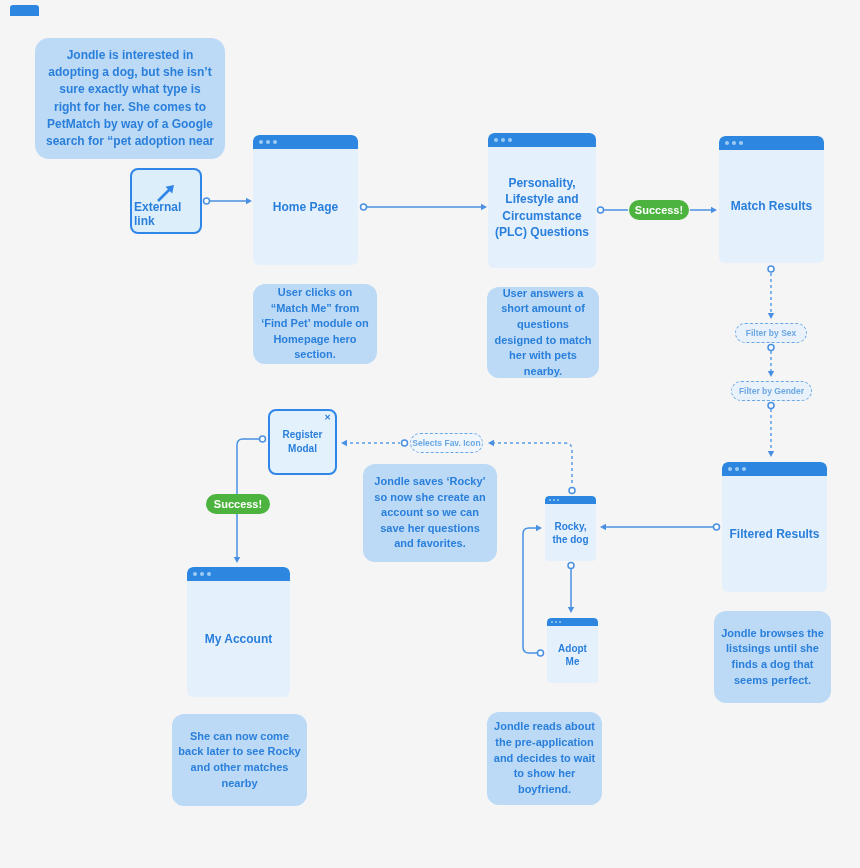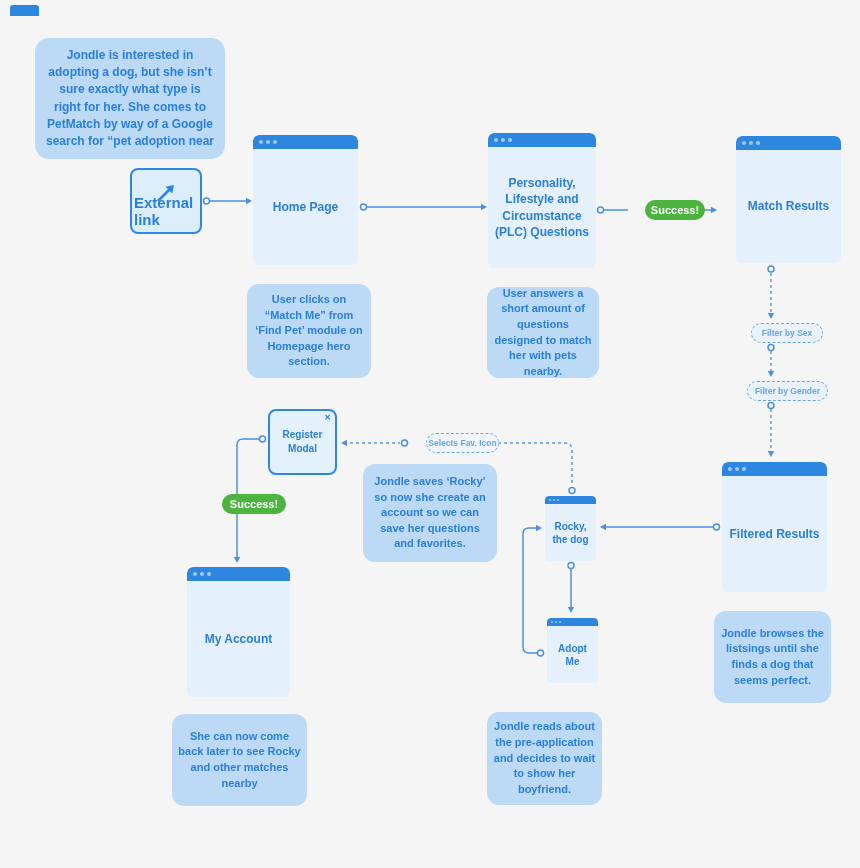--- a/index.html
+++ b/index.html
@@ -28,31 +28,31 @@
         font-size:11px;line-height:1.42;text-align:center;display:flex;align-items:center;
         justify-content:center;padding:8px 6px;overflow:hidden;}
   .note.pointer-top::before{content:"";position:absolute;top:0px;left:50%;margin-left:-8px;
         width:14px;height:14px;background:#bcdaf6;transform:translateY(-6px) rotate(45deg);
         border-radius:2px;}
   .note .txt{position:relative;}
   .note.intro{font-size:12px;border-radius:14px;padding:10px;}
 
   
   .pill{position:absolute;border-radius:11px;display:flex;align-items:center;
-        justify-content:center;text-align:center;margin-left:16px;}
+        justify-content:center;text-align:center;}
   .pill.success{background:#4cb43e;color:#ffffff;font-size:11px;}
   .pill.dashed{background:#e9f2fb;border:1.5px dashed #6ba7e3;color:#6ba7e3;font-size:8.5px;}
   .pill.ghost{background:#f0f6fc;}
 
   
   .ext{position:absolute;border:2px solid #2f86e8;border-radius:8px;background:#ddeefb;
        display:flex;flex-direction:column;align-items:center;justify-content:flex-end;
        padding:4px 2px;}
   .ext .arr{position:absolute;top:8px;left:50%;transform:translateX(-50%);}
-  .ext .lbl{color:#2a7fdb;font-size:15px;}
+  .ext .lbl{color:#2a7fdb;font-size:12px;}
 
   
   .modal{position:absolute;border:2px solid #2f86e8;border-radius:8px;background:#e3f1fd;
          display:flex;align-items:center;justify-content:center;text-align:center;}
   .modal .lbl{color:#2a7fdb;font-size:10px;line-height:1.4;}
   .modal .x{position:absolute;top:2px;right:4px;font-size:8px;color:#2a7fdb;cursor:default;}
 
   
   .stub{position:absolute;left:10px;top:5px;width:29px;height:11px;background:#2d87e0;
         border-radius:3px 3px 0 0;}
@@ -126,42 +126,42 @@
 
   <div class="window" style="left:253px;top:135px;width:105px;height:130px;">
     <div class="titlebar">
       <span class="dot"></span>
       <span class="dot"></span>
       <span class="dot"></span>
     </div>
     <div class="win-label">Home Page</div>
   </div>
 
-  <div class="note pointer-top" style="left:247px;top:284px;width:124px;height:94px;">
+  <div class="note pointer-top" style="left:253px;top:284px;width:124px;height:80px;">
     <span class="txt">User clicks on “Match Me” from ‘Find Pet’ module on Homepage hero section.</span>
   </div>
 
   <div class="window" style="left:488px;top:133px;width:108px;height:135px;">
     <div class="titlebar">
       <span class="dot"></span>
       <span class="dot"></span>
       <span class="dot"></span>
     </div>
     <div class="win-label">Personality, Lifestyle and Circumstance (PLC) Questions</div>
   </div>
 
   <div class="note pointer-top" style="left:487px;top:287px;width:112px;height:91px;">
     <span class="txt">User answers a short amount of questions designed to match her with pets nearby.</span>
   </div>
 
   <div class="pill success" style="left:629px;top:200px;width:60px;height:20px;">
     <span>Success!</span>
   </div>
 
-  <div class="window" style="left:736px;top:136px;width:105px;height:127px;">
+  <div class="window" style="left:719px;top:136px;width:105px;height:127px;">
     <div class="titlebar">
       <span class="dot"></span>
       <span class="dot"></span>
       <span class="dot"></span>
     </div>
     <div class="win-label">Match Results</div>
   </div>
 
   <div class="pill dashed" style="left:735px;top:323px;width:72px;height:20px;">
     <span>Filter by Sex</span>

